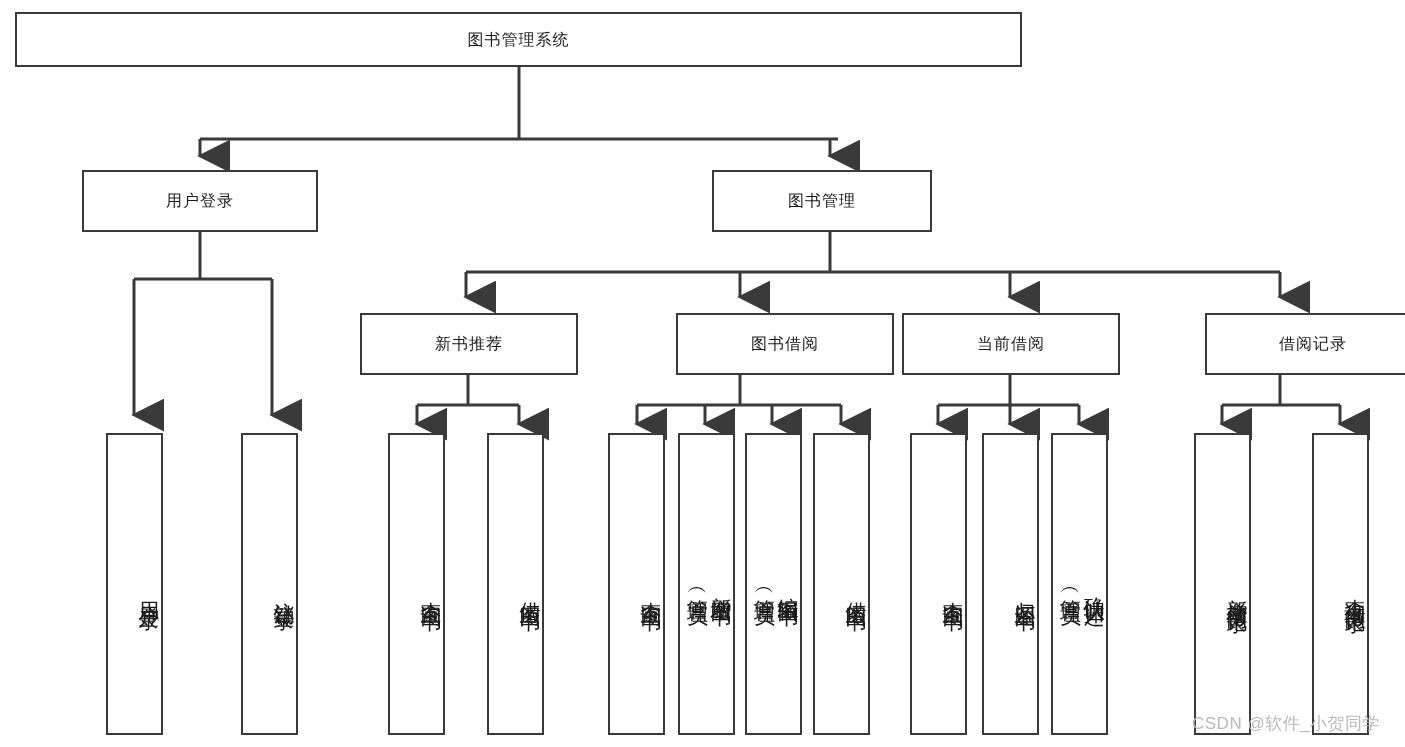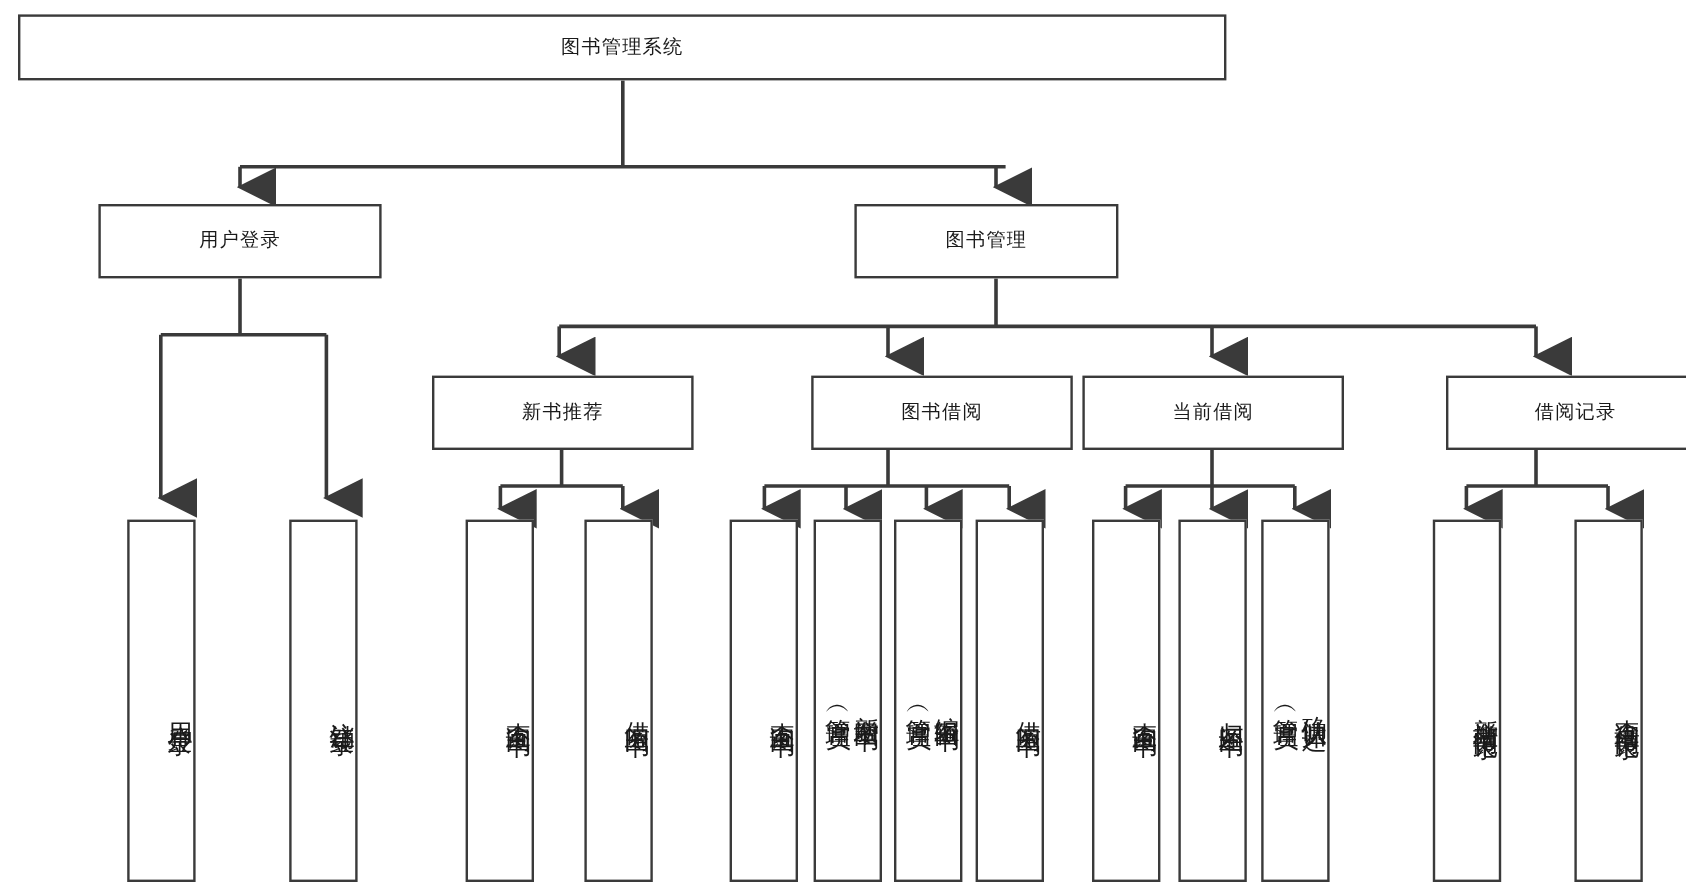--- a/index.html
+++ b/index.html
@@ -189,14 +189,15 @@
 （管理员）</span>
   </div>
 
   <div class="node vert" style="left:1194px; top:433px; width:57px; height:302px;">
     <span class="node-label">新增借阅记录</span>
   </div>
   <div class="node vert" style="left:1312px; top:433px; width:57px; height:302px;">
     <span class="node-label">查询借阅记录</span>
   </div>
 
+  <div class="watermark">CSDN @软件_小贺同学</div>
 
 </div>
 
 </body></html>

